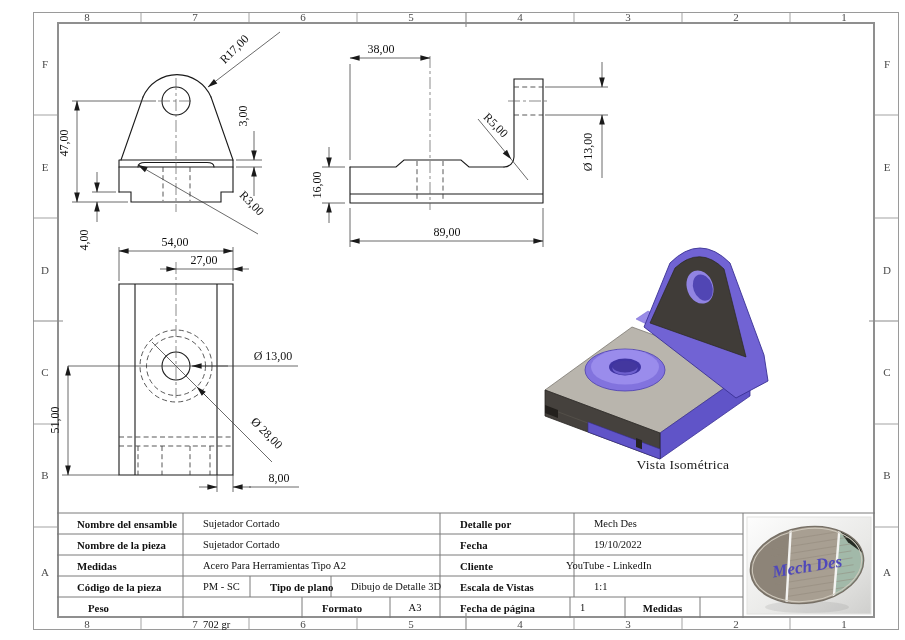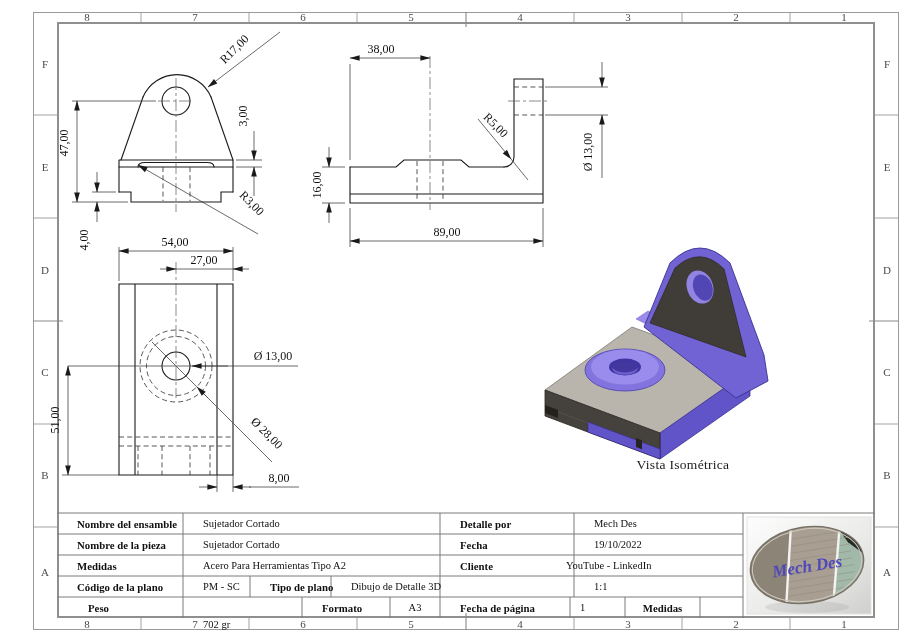--- a/index.html
+++ b/index.html
@@ -247,34 +247,35 @@
       </g>
     </g>
   </svg>
 
   <div class="tbx b" style="left:57px;top:513px;width:126px">Nombre del ensamble</div>
   <div class="tbx" style="left:183px;top:513px;width:257px">Sujetador Cortado</div>
   <div class="tbx b" style="left:57px;top:534px;width:126px">Nombre de la pieza</div>
   <div class="tbx" style="left:183px;top:534px;width:257px">Sujetador Cortado</div>
   <div class="tbx b" style="left:57px;top:555px;width:126px">Medidas</div>
   <div class="tbx" style="left:183px;top:555px;width:234px">Acero Para Herramientas Tipo A2</div>
-  <div class="tbx b" style="left:57px;top:576px;width:126px">Código de la plano</div>
+  <div class="tbx b" style="left:57px;top:576px;width:126px">Código de la pieza</div>
   <div class="tbx" style="left:183px;top:576px;width:67px">PM - SC</div>
   <div class="tbx b" style="left:250px;top:576px;width:81px">Tipo de plano</div>
   <div class="tbx" style="left:331px;top:576px;width:109px">Dibujo de Detalle 3D</div>
   <div class="tbx b" style="left:68px;top:597px;width:126px">Peso</div>
   <div class="tbx" style="left:183px;top:614px;width:119px">702 gr</div>
   <div class="tbx b" style="left:302px;top:597px;width:88px">Formato</div>
   <div class="tbx c" style="left:390px;top:597px;width:50px">A3</div>
 
   <div class="tbx b" style="left:440px;top:513px;width:134px">Detalle por</div>
   <div class="tbx" style="left:574px;top:513px;width:169px">Mech Des</div>
   <div class="tbx b" style="left:440px;top:534px;width:134px">Fecha</div>
   <div class="tbx" style="left:574px;top:534px;width:169px">19/10/2022</div>
   <div class="tbx b" style="left:440px;top:555px;width:107px">Cliente</div>
   <div class="tbx" style="left:546px;top:555px;width:169px">YouTube - LinkedIn</div>
+  <div class="tbx b" style="left:440px;top:576px;width:134px">Escala de Vistas</div>
   <div class="tbx" style="left:574px;top:576px;width:169px">1:1</div>
   <div class="tbx b" style="left:440px;top:597px;width:130px">Fecha de página</div>
   <div class="tbx" style="left:570px;top:597px;width:55px;padding-left:10px">1</div>
   <div class="tbx b c" style="left:625px;top:597px;width:75px">Medidas</div>
   <div class="tbx c" style="left:700px;top:631px;width:25px">mm</div>
 
 </div>
 
 </body></html>

